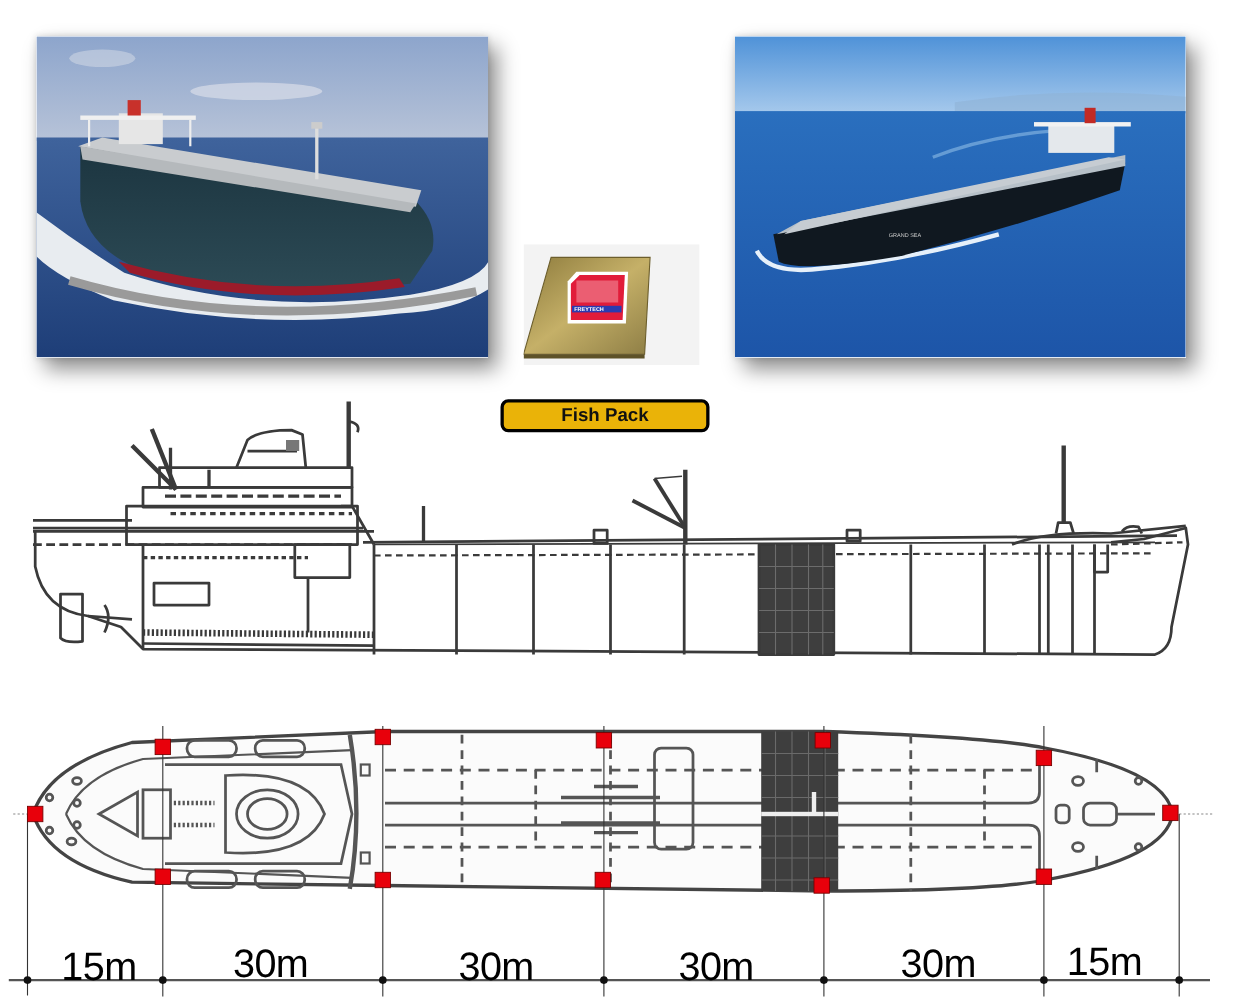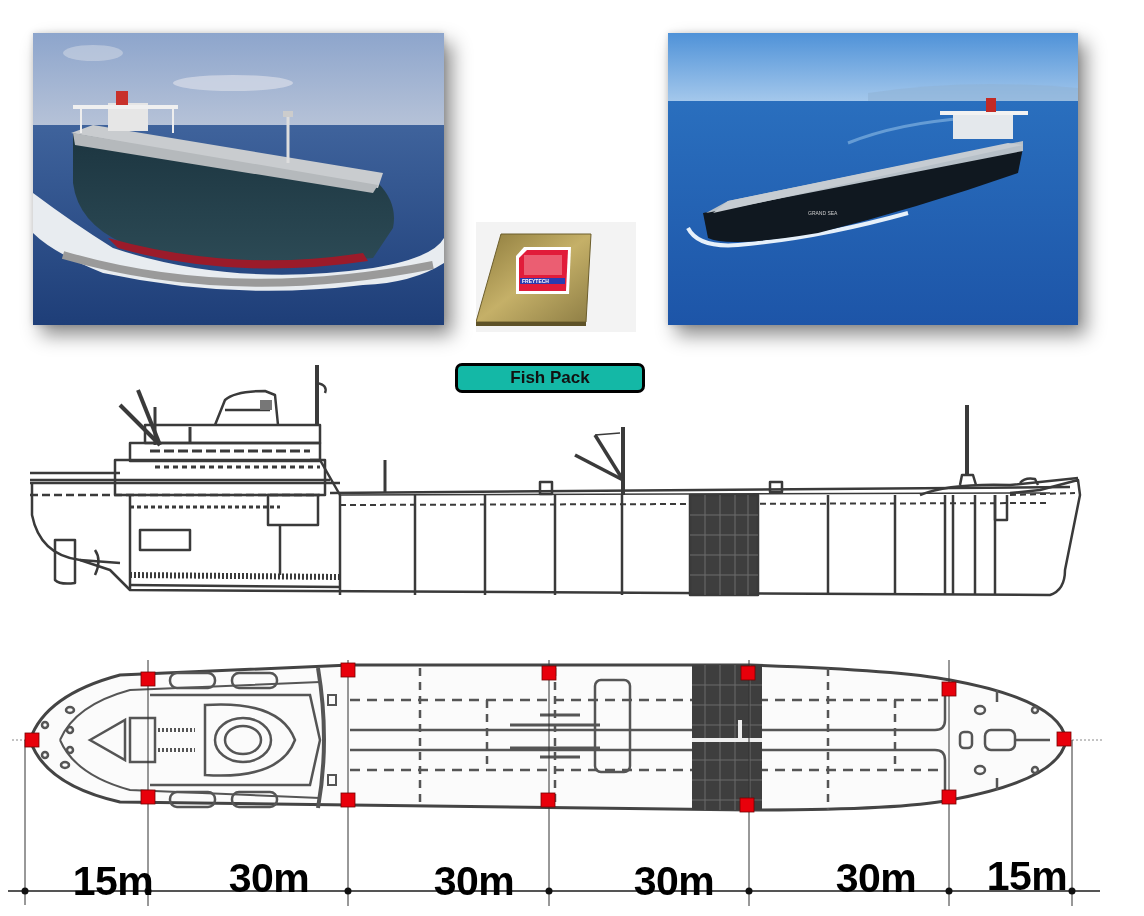--- a/index.html
+++ b/index.html
@@ -10,27 +10,27 @@
     overflow: hidden;
   }
   .photo svg { display: block; }
   #photo-left { left: 33px; top: 33px; width: 411px; height: 292px; }
   #photo-right { left: 668px; top: 33px; width: 410px; height: 292px; }
   #fishpack-img { position: absolute; left: 476px; top: 222px; width: 160px; height: 110px; }
   #fishpack-label {
     position: absolute; left: 455px; top: 363px; width: 190px; height: 30px;
     border: 3px solid #000; border-radius: 7px; box-sizing: border-box;
     display: flex; align-items: center; justify-content: center;
-    font-weight: bold; font-size: 17px; color: #111; background: #14b8a6;
+    font-weight: bold; font-size: 17px; color: #111; background: #eab308;
   }
   #profile-view { position: absolute; left: 20px; top: 355px; width: 1090px; height: 250px; }
   #plan-view { position: absolute; left: 0; top: 640px; width: 1144px; height: 276px; }
   .dim-label {
-    position: absolute; font-weight: bold; font-size: 41px; color: #000;
-    transform: translateX(-50%); white-space: nowrap; letter-spacing: -0.5px; margin-left: 23px;
+    position: absolute; font-weight: normal; font-size: 36px; color: #000;
+    transform: translateX(-50%); white-space: nowrap; letter-spacing: -0.5px;
   }
 </style>
 </head>
 <body>
 
 <div class="photo" id="photo-left">
   <svg width="411" height="292" viewBox="0 0 411 292">
     <defs>
       <linearGradient id="skyL" x1="0" y1="0" x2="0" y2="1">
         <stop offset="0" stop-color="#8da5cc"></stop>

